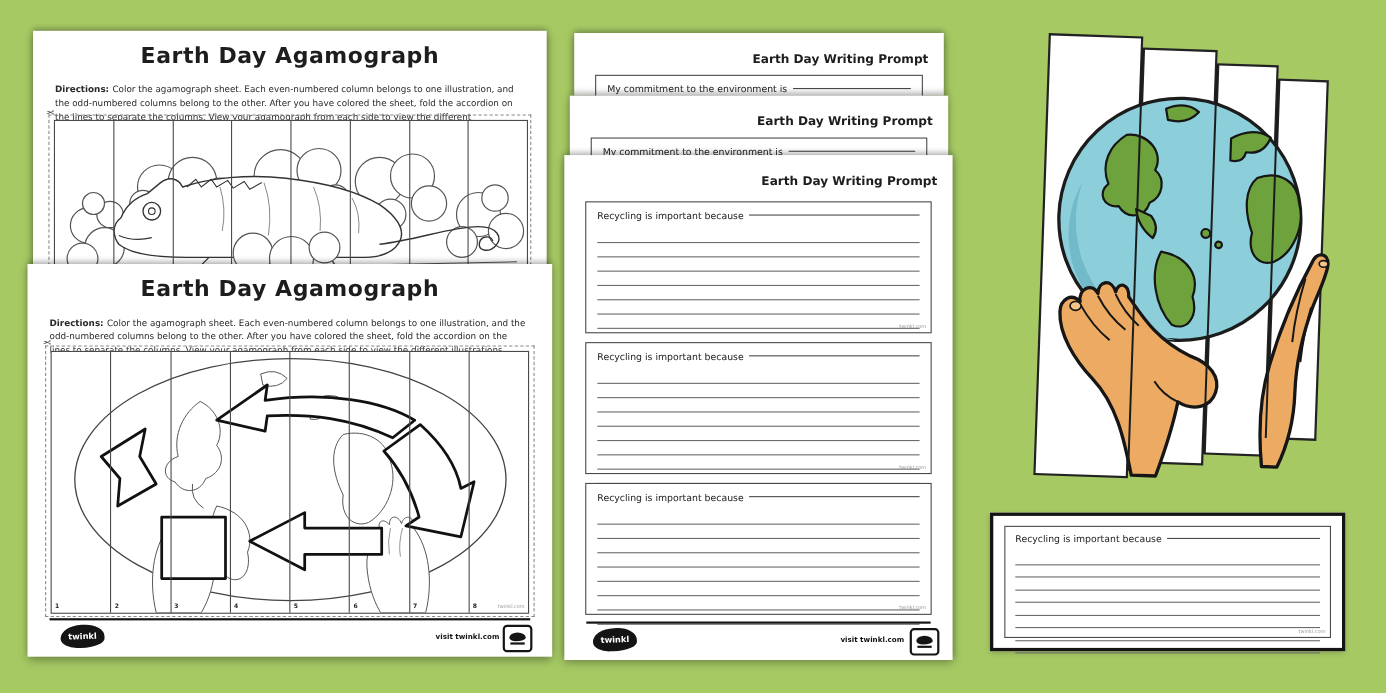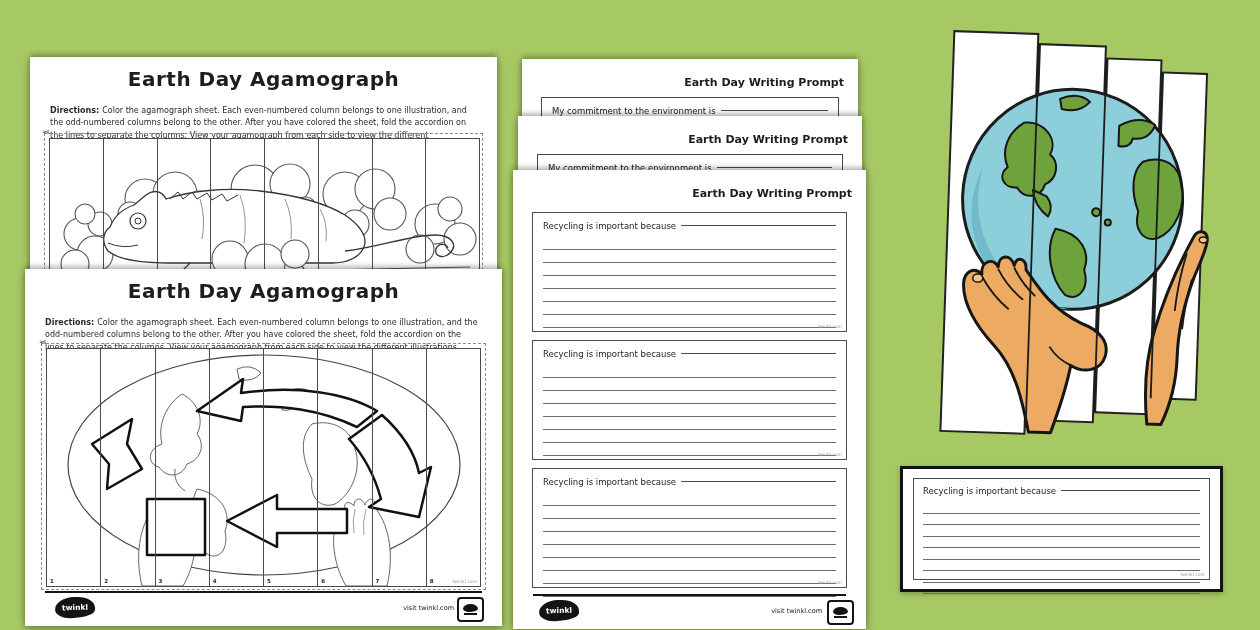--- a/index.html
+++ b/index.html
@@ -1,20 +1,20 @@
 <!DOCTYPE html>
 <html><head>
 <meta charset="utf-8">
 <style>
   html,body{margin:0;padding:0;}
   body{width:1260px;height:630px;overflow:hidden;font-family:"DejaVu Sans",sans-serif;}
   .stage{position:relative;width:1260px;height:630px;background:#a6c964;overflow:hidden;}
 
   .sheet{position:absolute;background:#fff;overflow:hidden;
-         box-shadow:0 -3px 5px rgba(0,0,0,.22), 0 3px 8px rgba(0,0,0,.35);margin-top:29px;}
+         box-shadow:0 -3px 5px rgba(0,0,0,.22), 0 3px 8px rgba(0,0,0,.35);}
 
   
   .sheet1{left:30px;top:28px;width:467px;height:221px;z-index:1;}
   .sheet2{left:25px;top:240px;width:477px;height:357px;z-index:2;}
   .ws-title{position:absolute;left:0;right:0;top:10px;text-align:center;
             font-size:20px;font-weight:bold;color:#1d1d1d;letter-spacing:.5px;}
   .directions{position:absolute;left:20px;right:20px;top:40px;font-size:8px;
               line-height:1.55;color:#2a2a2a;}
   .dir-label{font-weight:bold;margin-right:3px;}
   .cutline{position:absolute;border:1px dashed #8a8a8a;}
@@ -31,21 +31,21 @@
   .col:last-child{border-right:none;}
   .colnum{position:absolute;left:3px;bottom:2px;font-size:5.5px;font-weight:bold;color:#222;}
   .grid-watermark{position:absolute;right:3px;bottom:2px;font-size:4.5px;color:#9a9a9a;z-index:3;}
 
   
   .footer-line{position:absolute;height:2px;background:#141414;}
   .twinkl-blob{position:absolute;width:40px;height:21px;background:#141414;color:#fff;
                border-radius:52% 48% 58% 42% / 62% 58% 42% 46%;
                display:flex;align-items:center;justify-content:center;
                font-size:7.5px;font-weight:bold;transform:rotate(-2deg);}
-  .visit{position:absolute;font-size:6.5px;font-weight:normal;color:#141414;}
+  .visit{position:absolute;font-size:6.5px;font-weight:bold;color:#141414;}
   .badge{position:absolute;width:23px;height:21px;border:2px solid #141414;border-radius:4px;
          background:#fff;display:flex;flex-direction:column;align-items:center;justify-content:center;gap:1px;}
   .badge .bblob{width:15px;height:8px;background:#141414;border-radius:50% 50% 60% 40%/60% 60% 40% 40%;}
   .badge .bline{width:13px;height:1.5px;background:#141414;}
 
   
   .sheetA{left:522px;top:30px;width:336px;height:57px;z-index:1;}
   .sheetB{left:518px;top:87px;width:344px;height:55px;z-index:2;}
   .sheetC{left:513px;top:141px;width:353px;height:459px;z-index:3;}
   .wp-title{position:absolute;right:14px;top:17px;font-size:11px;font-weight:bold;color:#1d1d1d;}

